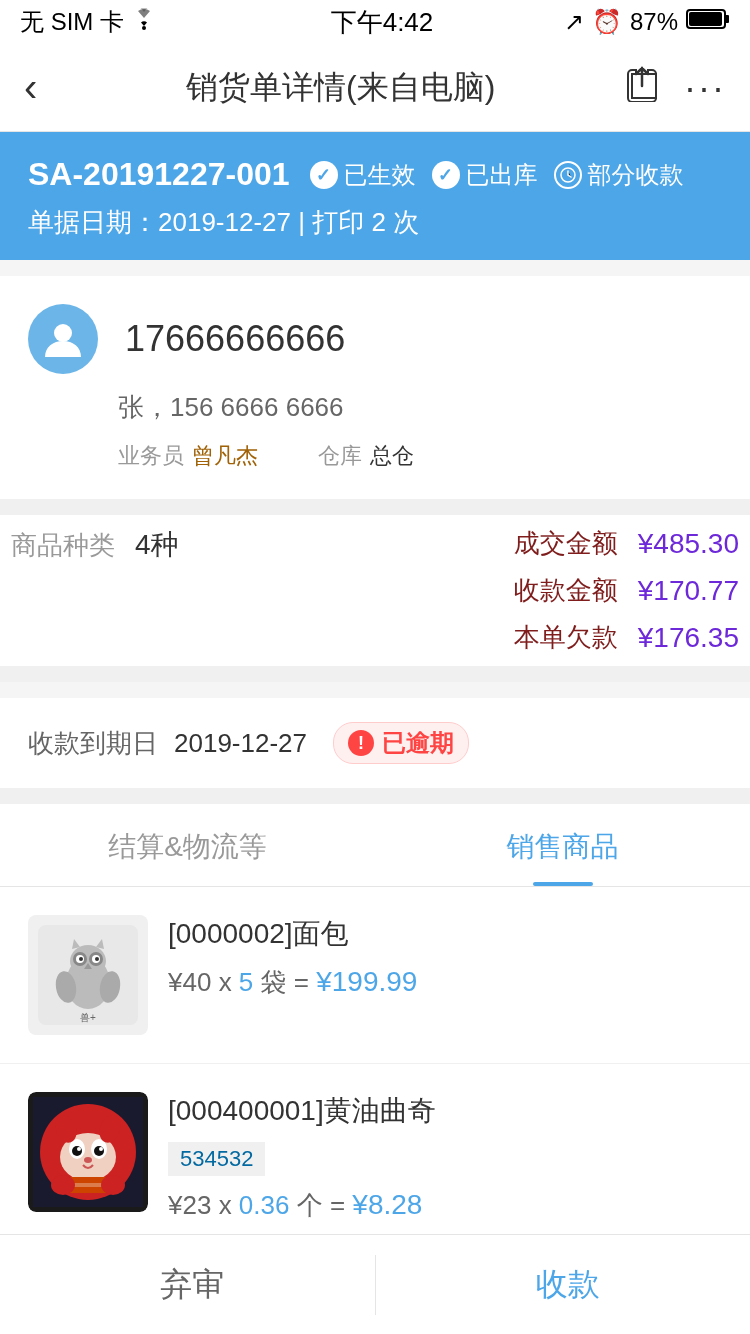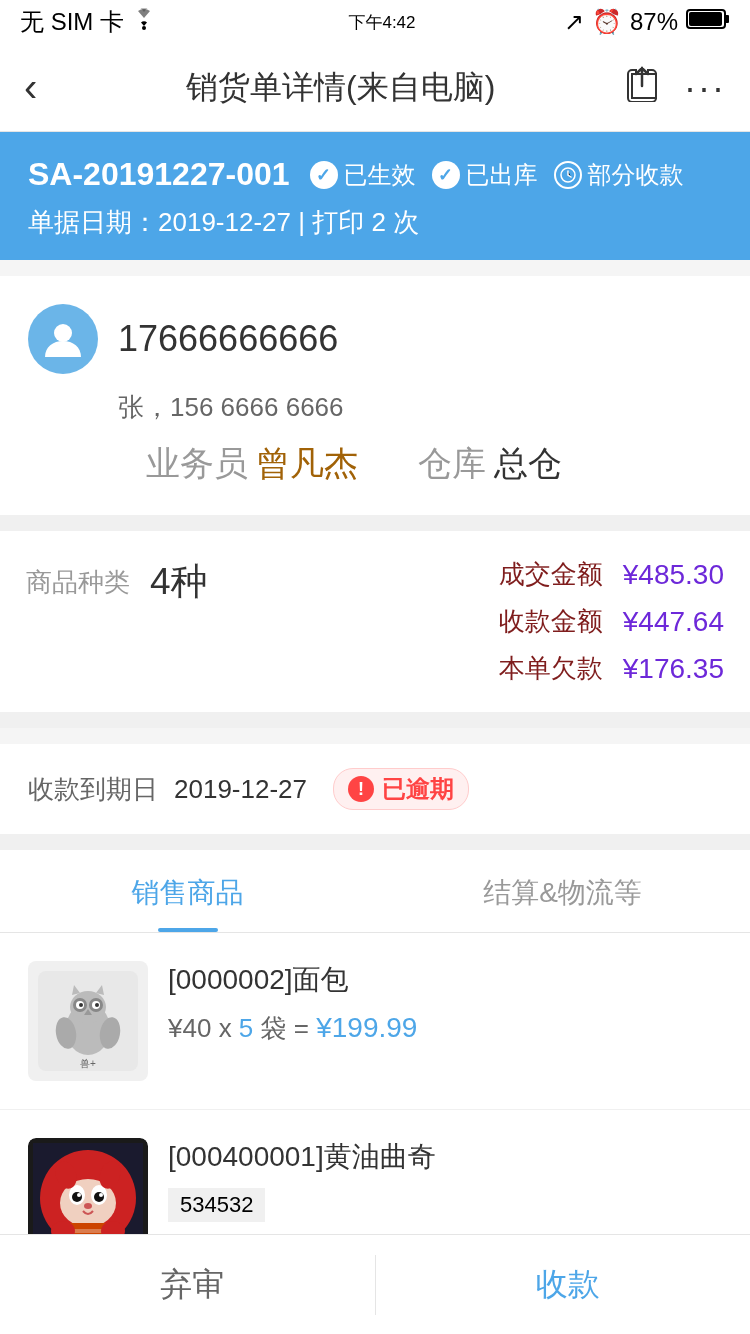--- a/index.html
+++ b/index.html
@@ -18,21 +18,21 @@
       height: 44px;
       background: #fff;
       display: flex;
       align-items: center;
       justify-content: space-between;
       padding: 0 20px;
       font-size: 24px;
       color: #000;
     }
     .status-left { display: flex; align-items: center; gap: 4px; }
-    .status-center { font-weight: 500; font-size: 17px; margin-left: 40px; }
+    .status-center { font-weight: 500; font-size: 26px; margin-left: 40px; }
     .status-right { display: flex; align-items: center; gap: 8px; font-size: 24px; }
 
     
     .nav-bar {
       height: 88px;
       background: #fff;
       display: flex;
       align-items: center;
       padding: 0 24px;
       border-bottom: 1px solid #e5e5e5;
@@ -118,21 +118,21 @@
       background: #fff;
       padding: 28px;
       margin-top: 16px;
       display: flex;
       flex-direction: column;
       gap: 16px;
     }
     .customer-top {
       display: flex;
       align-items: center;
-      gap: 20px;
+      gap: 27px;
     }
     .avatar {
       width: 70px;
       height: 70px;
       border-radius: 50%;
       background: #6bb5e8;
       display: flex;
       align-items: center;
       justify-content: center;
       font-size: 36px;
@@ -145,52 +145,52 @@
       color: #333;
     }
     .customer-detail {
       font-size: 26px;
       color: #666;
       margin-left: 90px;
     }
     .customer-staff {
       display: flex;
       align-items: center;
-      font-size: 34px;
+      font-size: 22px;
       color: #666;
-      margin-left: 118px;
+      margin-left: 90px;
     }
     .staff-label { color: #999; margin-right: 8px; }
     .staff-name { color: #a16207; margin-right: 60px; }
     .warehouse-label { color: #999; margin-right: 8px; }
     .warehouse-name { color: #333; }
 
     
     .divider {
       height: 16px;
       background: #f0f0f0;
     }
 
     
     .stats-section {
       background: #fff;
-      padding: 26px;
+      padding: 11px;
     }
     .stats-row {
       display: flex;
       justify-content: space-between;
       align-items: flex-start;
     }
     .stats-left {
       display: flex;
       align-items: center;
       gap: 20px;
     }
     .stats-label { font-size: 26px; color: #999; }
-    .stats-value { font-size: 37px; color: #333; }
+    .stats-value { font-size: 28px; color: #333; }
     .stats-right {
       display: flex;
       flex-direction: column;
       gap: 12px;
       align-items: flex-end;
     }
     .stat-item {
       display: flex;
       gap: 20px;
       align-items: center;
@@ -300,21 +300,21 @@
       flex-direction: column;
       gap: 12px;
     }
     .product-name {
       font-size: 28px;
       color: #333;
     }
     .product-tag {
       display: inline-block;
       background: #f0f0f0;
-      color: #000000;
+      color: #0369a1;
       font-size: 22px;
       padding: 4px 12px;
       border-radius: 0;
       width: fit-content;
     }
     .product-price {
       font-size: 26px;
       color: #666;
     }
     .product-price .qty { color: #4da6e8; }
@@ -455,21 +455,21 @@
       <span class="stats-label">商品种类</span>
       <span class="stats-value">4种</span>
     </div>
     <div class="stats-right">
       <div class="stat-item">
         <span class="stat-name">成交金额</span>
         <span class="stat-amount">¥485.30</span>
       </div>
       <div class="stat-item">
         <span class="stat-name">收款金额</span>
-        <span class="stat-amount">¥447.64</span>
+        <span class="stat-amount">¥170.77</span>
       </div>
       <div class="stat-item">
         <span class="stat-name">本单欠款</span>
         <span class="stat-amount">¥176.35</span>
       </div>
     </div>
   </div>
 </div>
 
 <div class="divider"></div>
@@ -480,25 +480,25 @@
   <div class="overdue-badge">
     <div class="overdue-icon">!</div>
     <span class="overdue-text">已逾期</span>
   </div>
 </div>
 
 <div class="divider" style="height:8px;"></div>
 
 <div class="tabs-section">
   <div class="tabs-bar">
+    <div class="tab">
+      <span>结算&amp;物流等</span>
+    </div>
     <div class="tab active">
       <span>销售商品</span>
-    </div>
-    <div class="tab">
-      <span>结算&amp;物流等</span>
     </div>
   </div>
 </div>
 
 <div class="products-section">
 
   <div class="product-item">
     <div class="product-img">
       <div class="product-img-placeholder">
 

